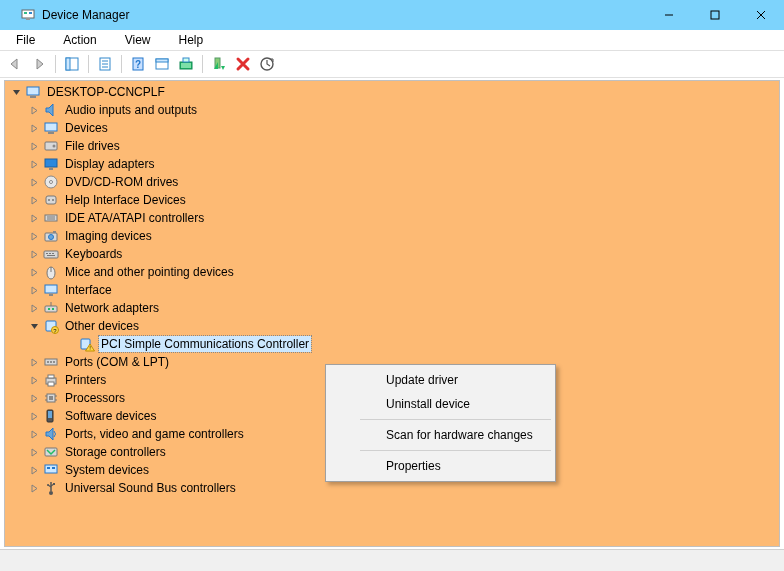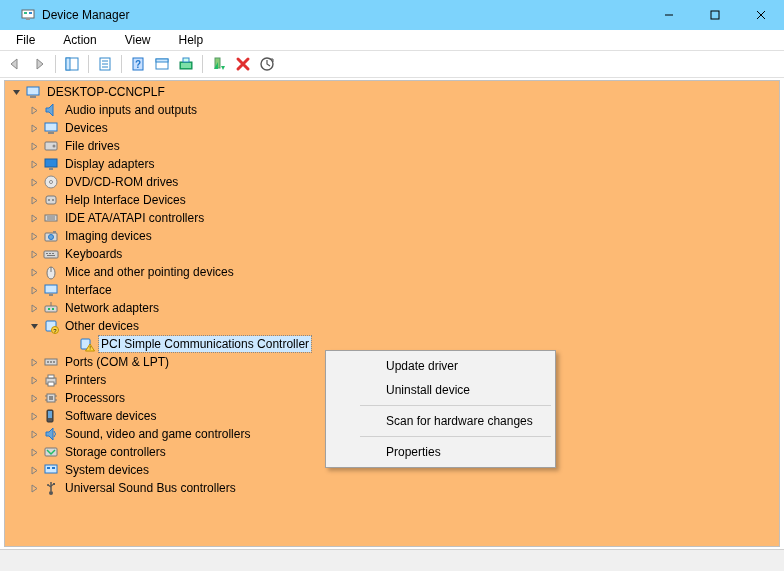--- a/index.html
+++ b/index.html
@@ -528,21 +528,21 @@
         <svg width="9" height="9" viewBox="0 0 9 9">
           <path d="M2 1 L7 4.5 L2 8 Z" fill="none" stroke="#808080"></path>
         </svg>
       </span>
       <span class="node-icon">
         <svg width="16" height="16" viewBox="0 0 16 16">
           <path d="M3 6 L6 6 L10 2 L10 14 L6 10 L3 10 Z" fill="#6aa6d8" stroke="#2277cc"></path>
           <path d="M11 5 Q14 8 11 11" fill="none" stroke="#2277cc"></path>
         </svg>
       </span>
-      <span class="label">Sound, video and game controllers</span>
+      <span class="label">Ports, video and game controllers</span>
     </div>
     <div class="tree-row">
       <span class="indent" style="width: 18px;"></span>
       <span class="expander">
         <svg width="9" height="9" viewBox="0 0 9 9">
           <path d="M2 1 L7 4.5 L2 8 Z" fill="none" stroke="#808080"></path>
         </svg>
       </span>
       <span class="node-icon">
         <svg width="16" height="16" viewBox="0 0 16 16">
@@ -582,21 +582,21 @@
           <path d="M8 7 L5 5" stroke="#555" stroke-width="1.2"></path>
           <path d="M8 6 L11 4" stroke="#555" stroke-width="1.2"></path>
           <circle cx="5" cy="5" r="1" fill="#555"></circle>
           <rect x="10" y="3" width="2" height="2" fill="#555"></rect>
         </svg>
       </span>
       <span class="label">Universal Sound Bus controllers</span>
     </div>
   </div>
 
-<div class="context-menu" style="left:325px; top:350px;padding-left:32px;">
+<div class="context-menu" style="left:325px; top:364px;padding-left:32px;">
   <div class="ctx-item">Update driver</div>
   <div class="ctx-item">Uninstall device</div>
   <div class="ctx-sep"></div>
   <div class="ctx-item">Scan for hardware changes</div>
   <div class="ctx-sep"></div>
   <div class="ctx-item bold">Properties</div>
 </div>
 
 <div class="statusbar"></div>
 

